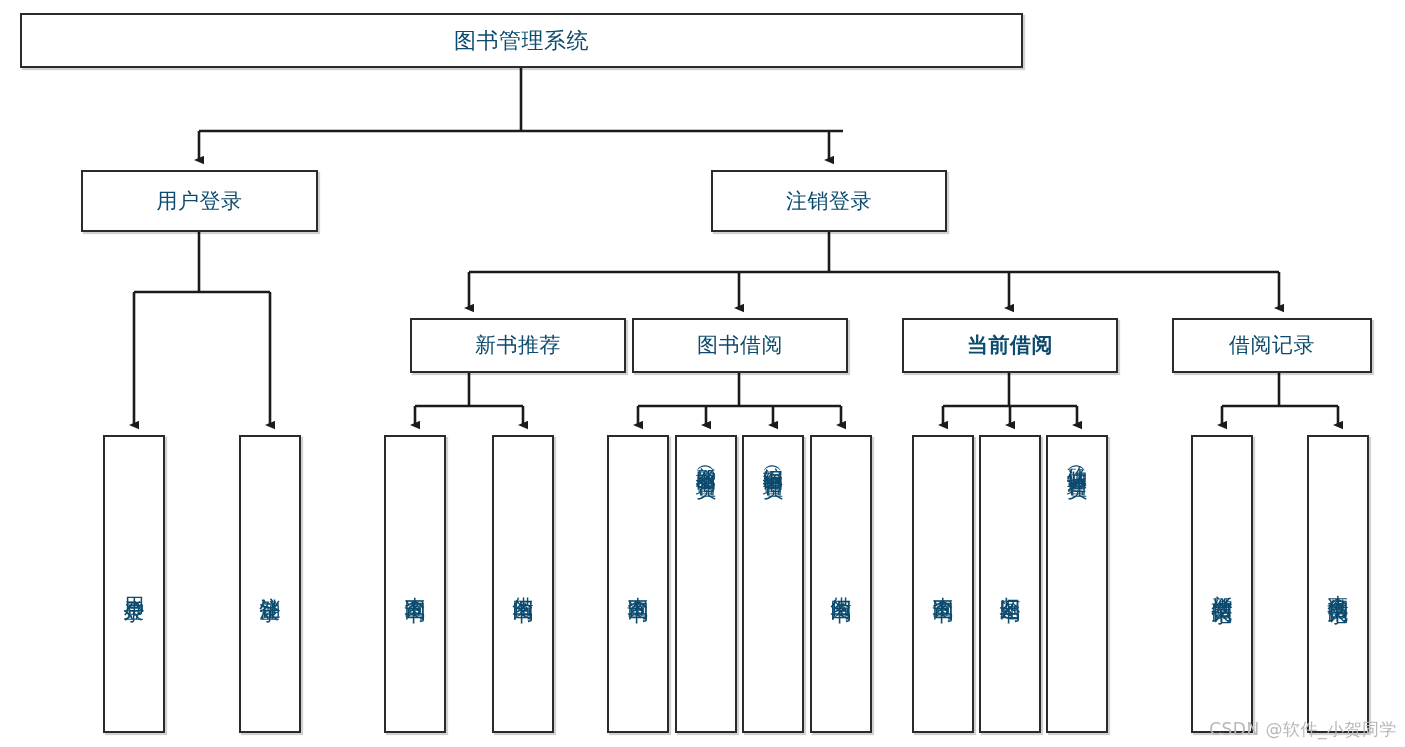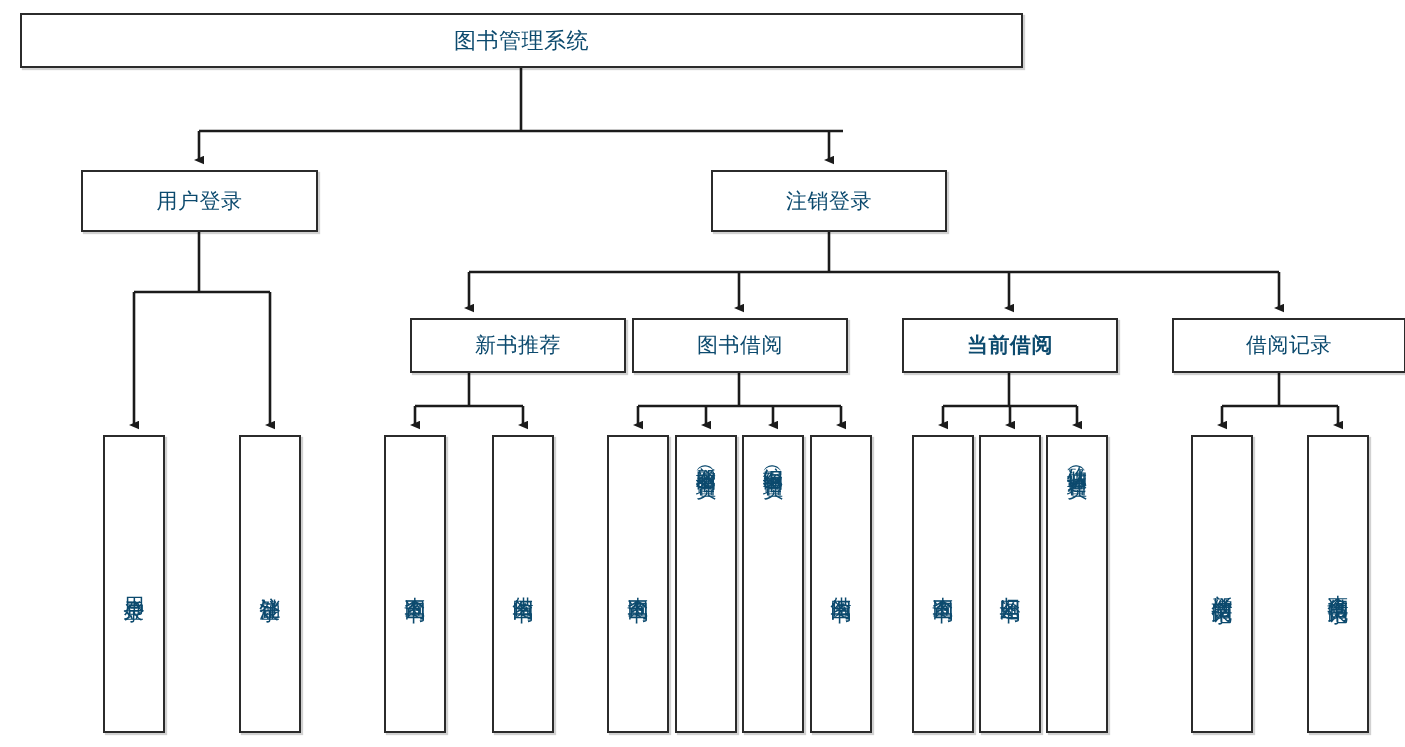--- a/index.html
+++ b/index.html
@@ -160,21 +160,21 @@
 
   <div class="node horiz level-3" style="left:362px; top:318px; width:216px; height:55px;margin-left:48px;">
     <span class="label">新书推荐</span>
   </div>
   <div class="node horiz level-3" style="left:632px; top:318px; width:216px; height:55px;">
     <span class="label">图书借阅</span>
   </div>
   <div class="node horiz level-3" style="left:902px; top:318px; width:216px; height:55px;font-weight:bold;">
     <span class="label">当前借阅</span>
   </div>
-  <div class="node horiz level-3" style="left:1172px; top:318px; width:234px; height:55px;">
+  <div class="node horiz level-3" style="left:1172px; top:318px; width:200px; height:55px;">
     <span class="label">借阅记录</span>
   </div>
 
   <div class="node vert mid" style="left:103px; top:435px; width:62px; height:298px;">
     <span class="label">用户登录</span>
   </div>
   <div class="node vert mid" style="left:239px; top:435px; width:62px; height:298px;">
     <span class="label">注销登录</span>
   </div>
 
@@ -208,14 +208,15 @@
     <span class="label">确认归还（管理员）</span>
   </div>
 
   <div class="node vert mid" style="left:1191px; top:435px; width:62px; height:298px;">
     <span class="label">新增借阅记录</span>
   </div>
   <div class="node vert mid" style="left:1307px; top:435px; width:62px; height:298px;">
     <span class="label">查询借阅记录</span>
   </div>
 
+  <div id="watermark">CSDN @软件_小贺同学</div>
 
 </div>
 
 </body></html>

